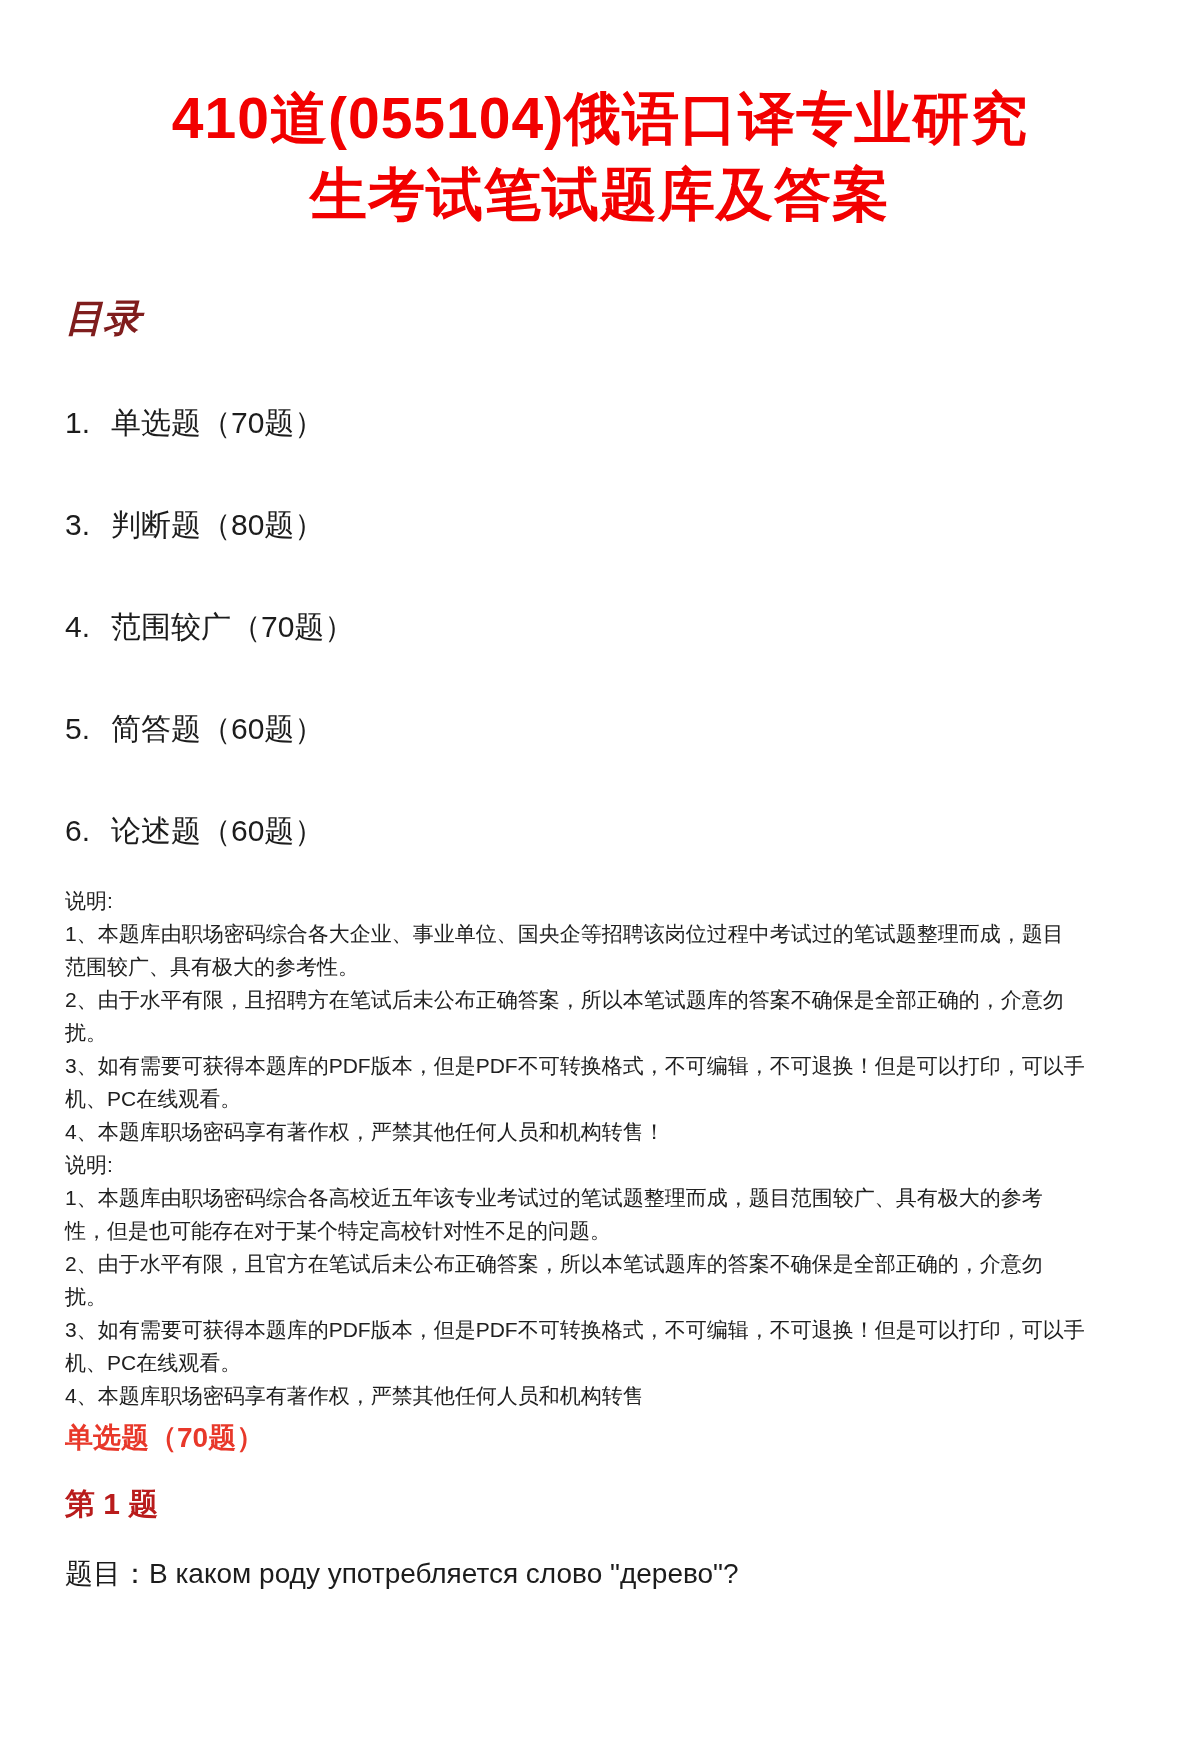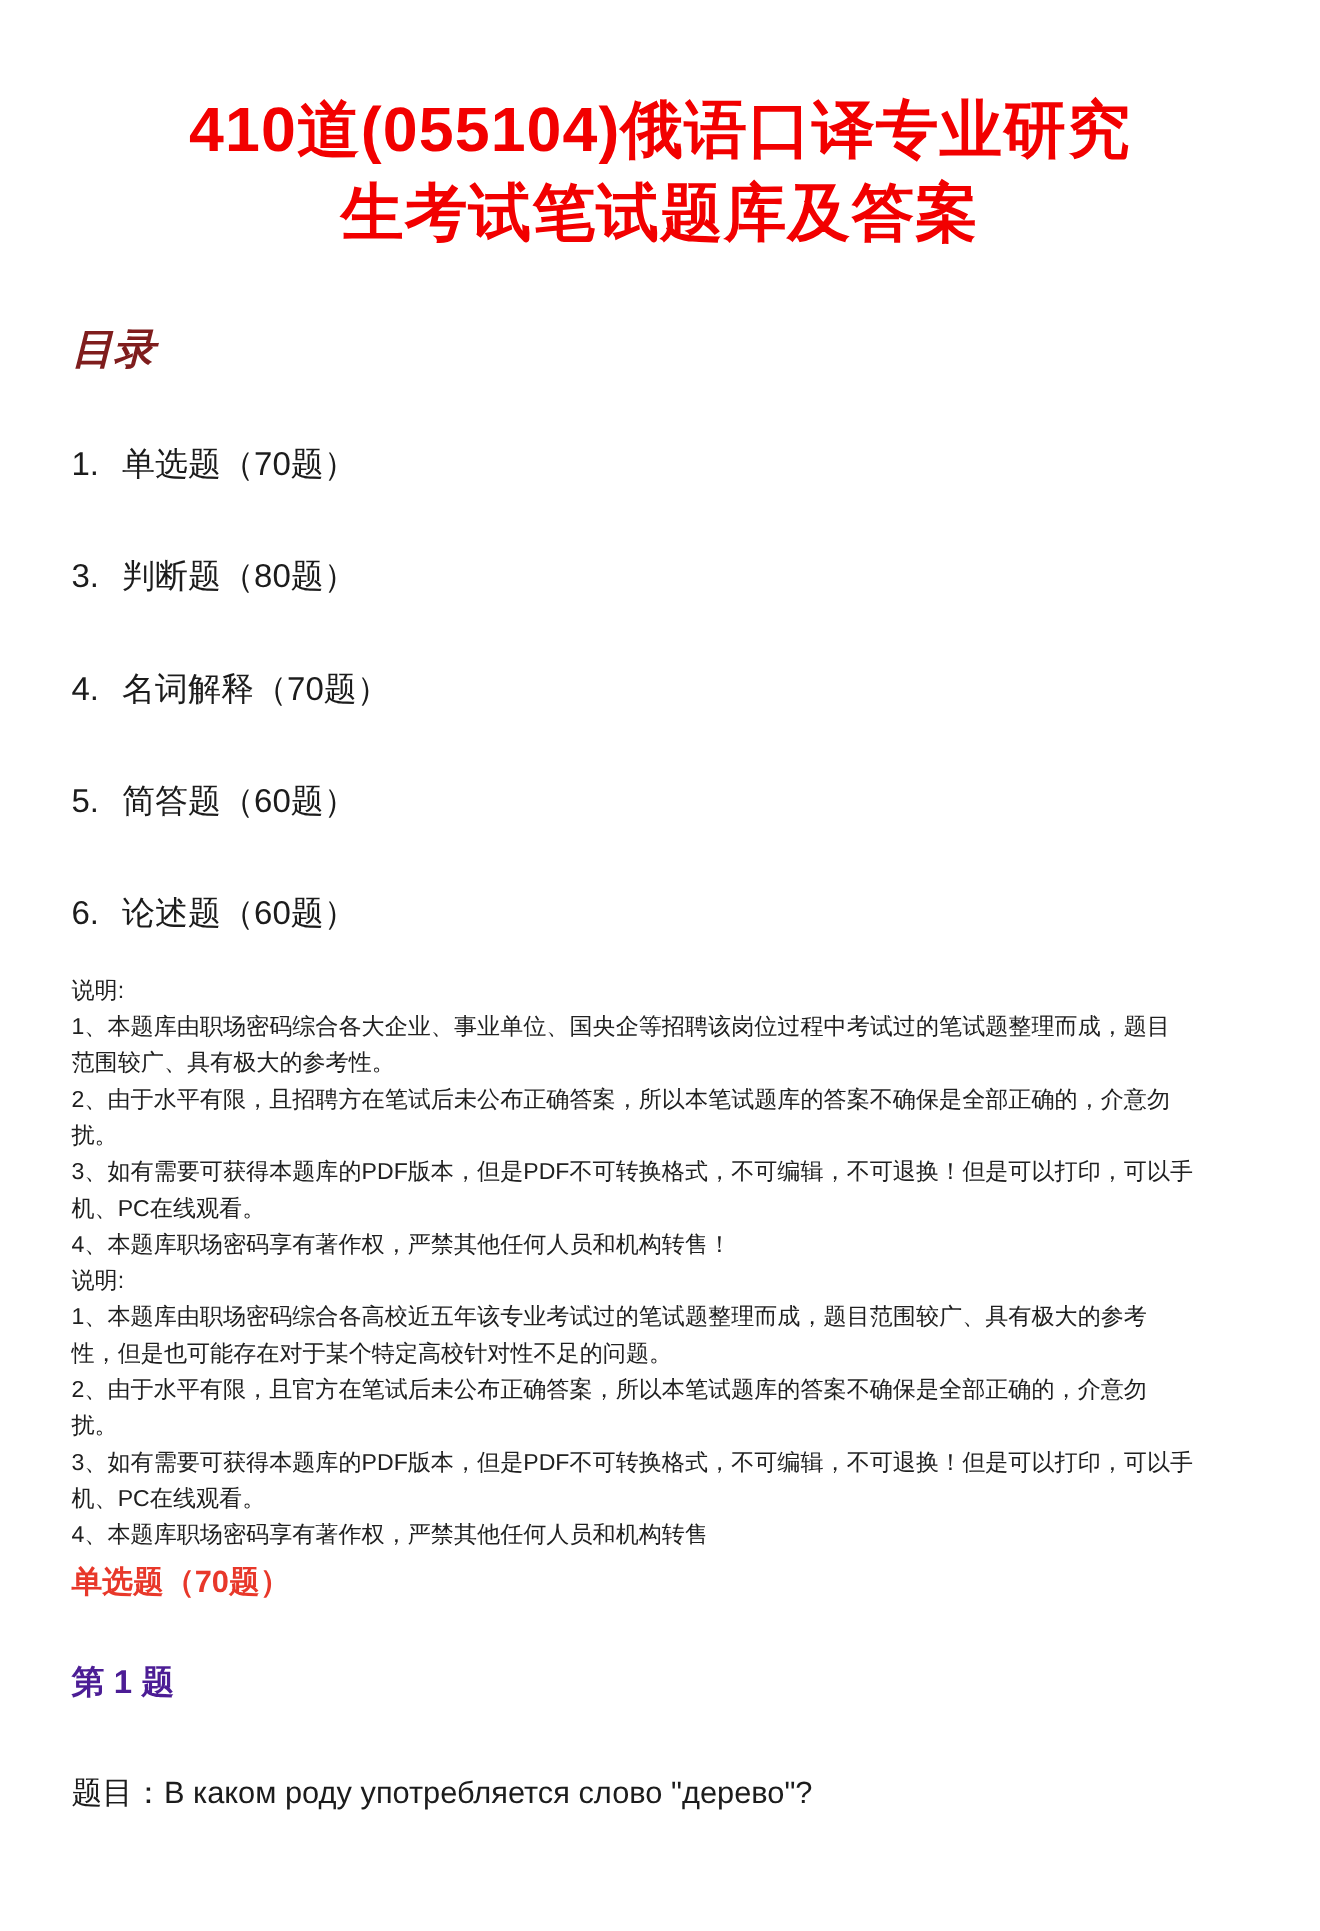--- a/index.html
+++ b/index.html
@@ -66,28 +66,28 @@
     margin-top: 32px;
   }
   .section-heading {
     margin-top: 6px;
     font-size: 28px;
     line-height: 40px;
     font-weight: bold;
     color: #e8382a;
   }
   .question-number {
-    margin-top: 50px;
+    margin-top: 24px;
     font-size: 30px;
     line-height: 44px;
     font-weight: bold;
-    color: #4c1d95;
+    color: #b91c1c;
   }
   .question-line {
-    margin-top: 58px;
+    margin-top: 28px;
     font-size: 28px;
     line-height: 40px;
     color: #1c1c1c;
   }
   .page-footer {
     position: absolute;
     left: 0;
     right: 0;
     bottom: 30px;
     text-align: center;
@@ -100,21 +100,21 @@
 
 <div class="page">
 
   <h1 class="doc-title"><span>410道(055104)俄语口译专业研究</span><br><span>生考试笔试题库及答案</span></h1>
 
   <h2 class="toc-heading">目录</h2>
 
   <ol class="toc-list">
     <li class="toc-item"><span class="toc-num">1.</span><span>单选题（70题）</span></li>
     <li class="toc-item"><span class="toc-num">3.</span><span>判断题（80题）</span></li>
-    <li class="toc-item"><span class="toc-num">4.</span><span>名词解释（70题）</span></li>
+    <li class="toc-item"><span class="toc-num">4.</span><span>范围较广（70题）</span></li>
     <li class="toc-item"><span class="toc-num">5.</span><span>简答题（60题）</span></li>
     <li class="toc-item"><span class="toc-num">6.</span><span>论述题（60题）</span></li>
   </ol>
 
   <div class="notes first">说明:
 1、本题库由职场密码综合各大企业、事业单位、国央企等招聘该岗位过程中考试过的笔试题整理而成，题目
 范围较广、具有极大的参考性。
 2、由于水平有限，且招聘方在笔试后未公布正确答案，所以本笔试题库的答案不确保是全部正确的，介意勿
 扰。
 3、如有需要可获得本题库的PDF版本，但是PDF不可转换格式，不可编辑，不可退换！但是可以打印，可以手

